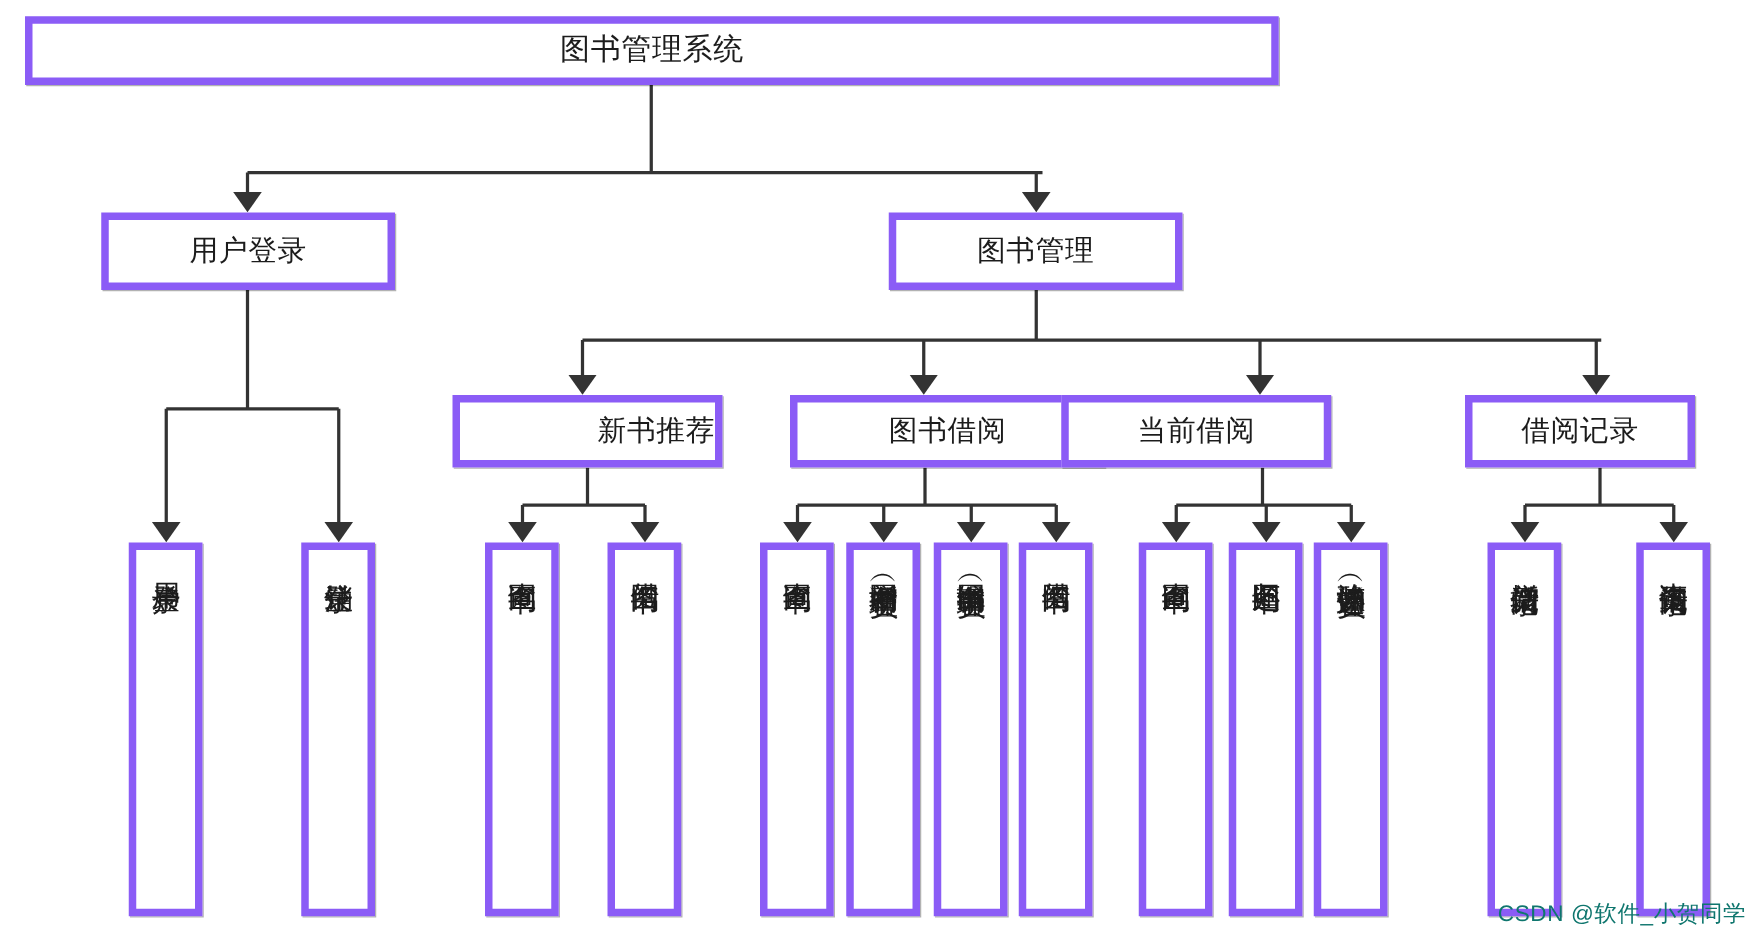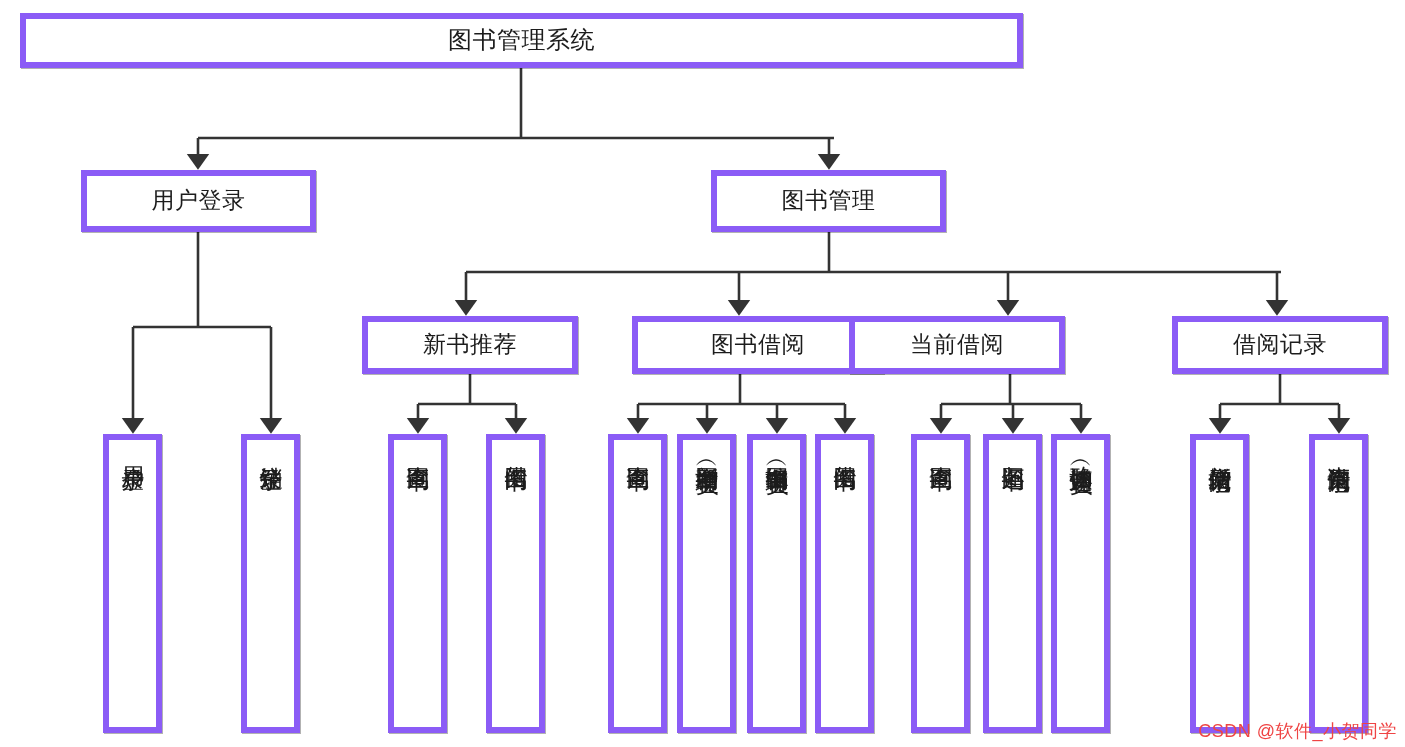--- a/index.html
+++ b/index.html
@@ -56,21 +56,21 @@
     color: #1c1c1c;
   }
   .node.root {
     font-size: 24px;
   }
   #watermark {
     position: absolute;
     right: 8px;
     bottom: 4px;
     font-size: 18px;
-    color: #ef4444;
+    color: #0f766e;
     letter-spacing: 0.5px;
     white-space: nowrap;
     user-select: none;
   }
 </style>
 </head>
 <body>
 
 <div id="canvas">
 
@@ -128,30 +128,30 @@
     <span>图书管理系统</span>
   </div>
 
   <div class="node horiz" style="left:81px; top:170px; width:235px; height:62px;">
     <span>用户登录</span>
   </div>
   <div class="node horiz" style="left:711px; top:170px; width:235px; height:62px;">
     <span>图书管理</span>
   </div>
 
-  <div class="node horiz" style="left:362px; top:316px; width:216px; height:58px;">
+  <div class="node horiz" style="left:362px; top:316px; width:216px; height:58px;justify-content:flex-end;">
     <span>新书推荐</span>
   </div>
   <div class="node horiz" style="left:632px; top:316px; width:252px; height:58px;">
     <span>图书借阅</span>
   </div>
   <div class="node horiz" style="left:849px; top:316px; width:216px; height:58px;">
     <span>当前借阅</span>
   </div>
-  <div class="node horiz" style="left:1172px; top:316px; width:216px; height:58px;">
+  <div class="node horiz" style="left:1172px; top:316px; width:184px; height:58px;">
     <span>借阅记录</span>
   </div>
 
   <div class="node vert" style="left:103px; top:434px; width:59px; height:299px;">
     <span class="vtext">用户登录</span>
   </div>
   <div class="node vert" style="left:241px; top:434px; width:59px; height:299px;">
     <span class="vtext">注销登录</span>
   </div>
 

